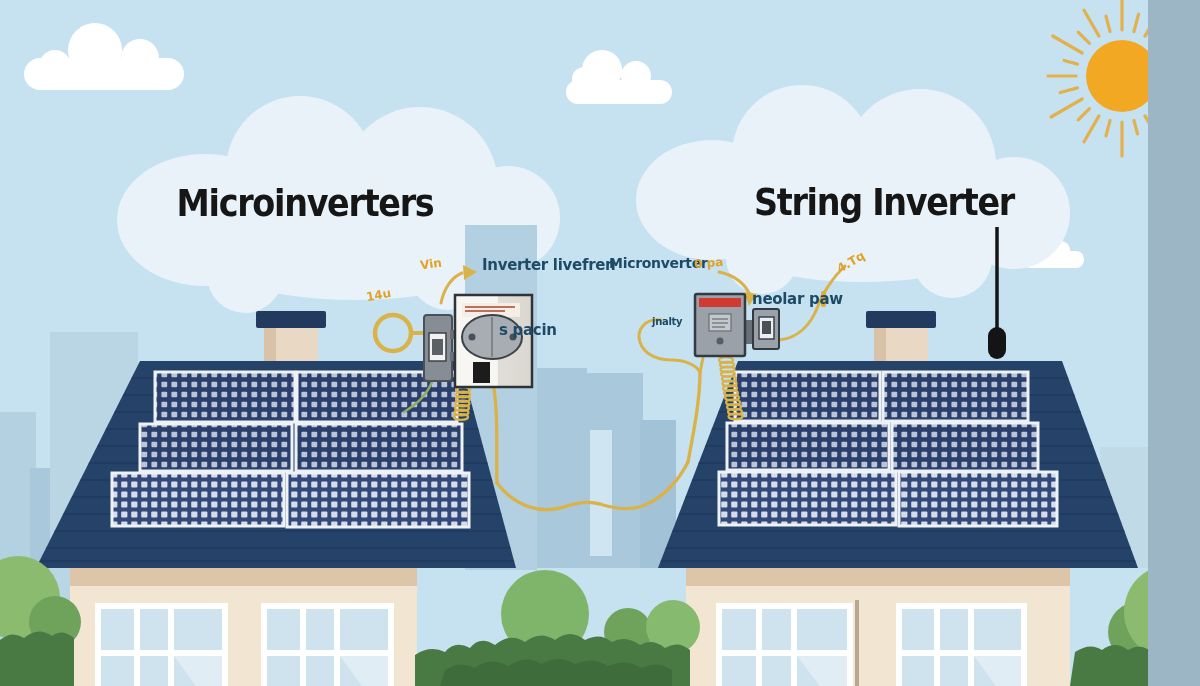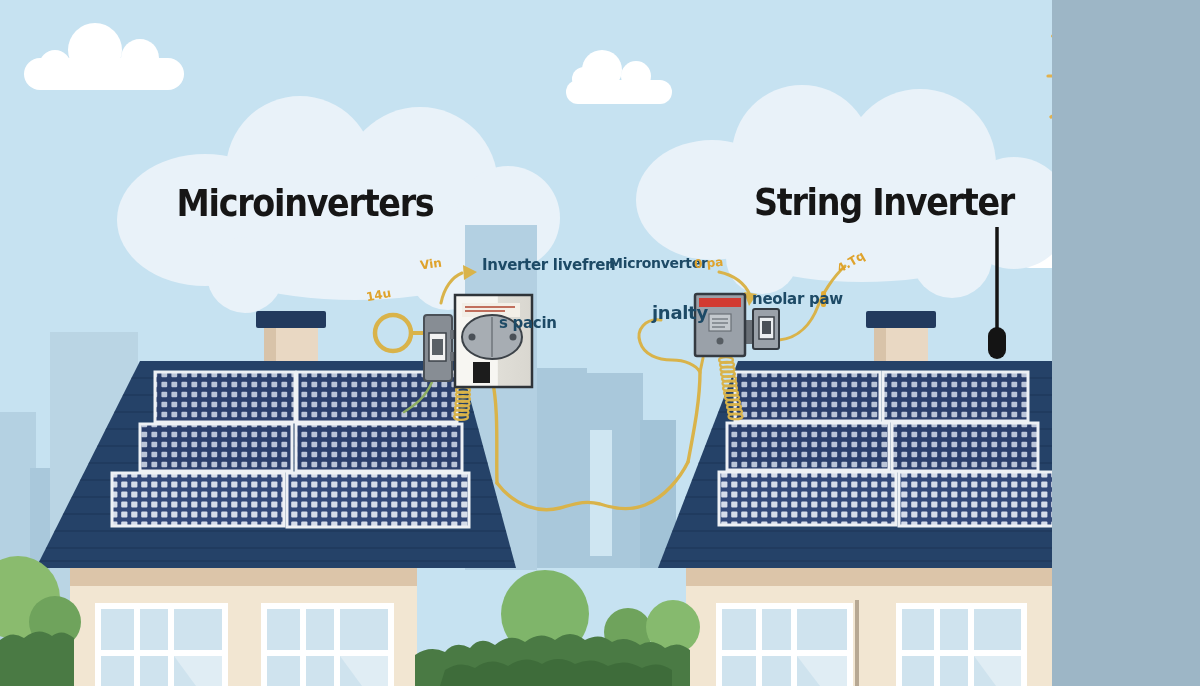--- a/index.html
+++ b/index.html
@@ -1,16 +1,16 @@
 <!DOCTYPE html>
 <html><head>
 <meta charset="utf-8">
 <style>
   html,body{margin:0;padding:0;background:#9db6c6;}
-  #stage{position:relative;width:1052px;height:686px;overflow:hidden;
+  #stage{position:relative;width:1148px;height:686px;overflow:hidden;
          font-family:"DejaVu Sans","Liberation Sans",sans-serif;}
   #art{position:absolute;left:0;top:0;width:1200px;height:686px;display:block;}
   .txt{position:absolute;white-space:nowrap;line-height:1;}
   .title{font-size:38px;font-weight:700;color:#161616;letter-spacing:-1.5px;
          transform:translateX(-50%) scaleX(.88);}
   .lbl{font-weight:700;color:#1d4a66;letter-spacing:-0.3px;}
   .ylbl{font-weight:700;color:#dfa32c;font-size:12px;}
 </style>
 </head>
 <body>
@@ -313,22 +313,22 @@
   <g>
     <line x1="997" y1="227" x2="997" y2="329" stroke="#141414" stroke-width="3.5"></line>
     <rect x="988" y="327" width="18" height="32" rx="9" fill="#141414"></rect>
   </g>
 </svg>
 
   <div class="txt title" style="left:305px;top:184px;">Microinverters</div>
   <div class="txt title" style="left:884px;top:183px;">String Inverter</div>
 
   <div class="txt lbl" style="left:482px;top:258px;font-size:15px;">Inverter livefren</div>
-  <div class="txt lbl" style="left:499px;top:316px;font-size:15px;">s pacin</div>
+  <div class="txt lbl" style="left:499px;top:323px;font-size:15px;">s pacin</div>
   <div class="txt ylbl" style="left:420px;top:258px;transform:rotate(-8deg);">Vin</div>
   <div class="txt ylbl" style="left:366px;top:289px;transform:rotate(-10deg);">14u</div>
 
   <div class="txt lbl" style="left:609px;top:256px;font-size:14px;text-align:right;">Micronverter</div>
   <div class="txt ylbl" style="left:694px;top:257px;transform:rotate(-5deg);">0 pa</div>
   <div class="txt ylbl" style="left:836px;top:256px;transform:rotate(-30deg);">4.Tq</div>
   <div class="txt lbl" style="left:752px;top:292px;font-size:15px;">neolar paw</div>
-  <div class="txt lbl" style="left:652px;top:304px;font-size:18px;">jnalty</div>
+  <div class="txt lbl" style="left:652px;top:317px;font-size:10px;">jnalty</div>
 </div>
 
 </body></html>

